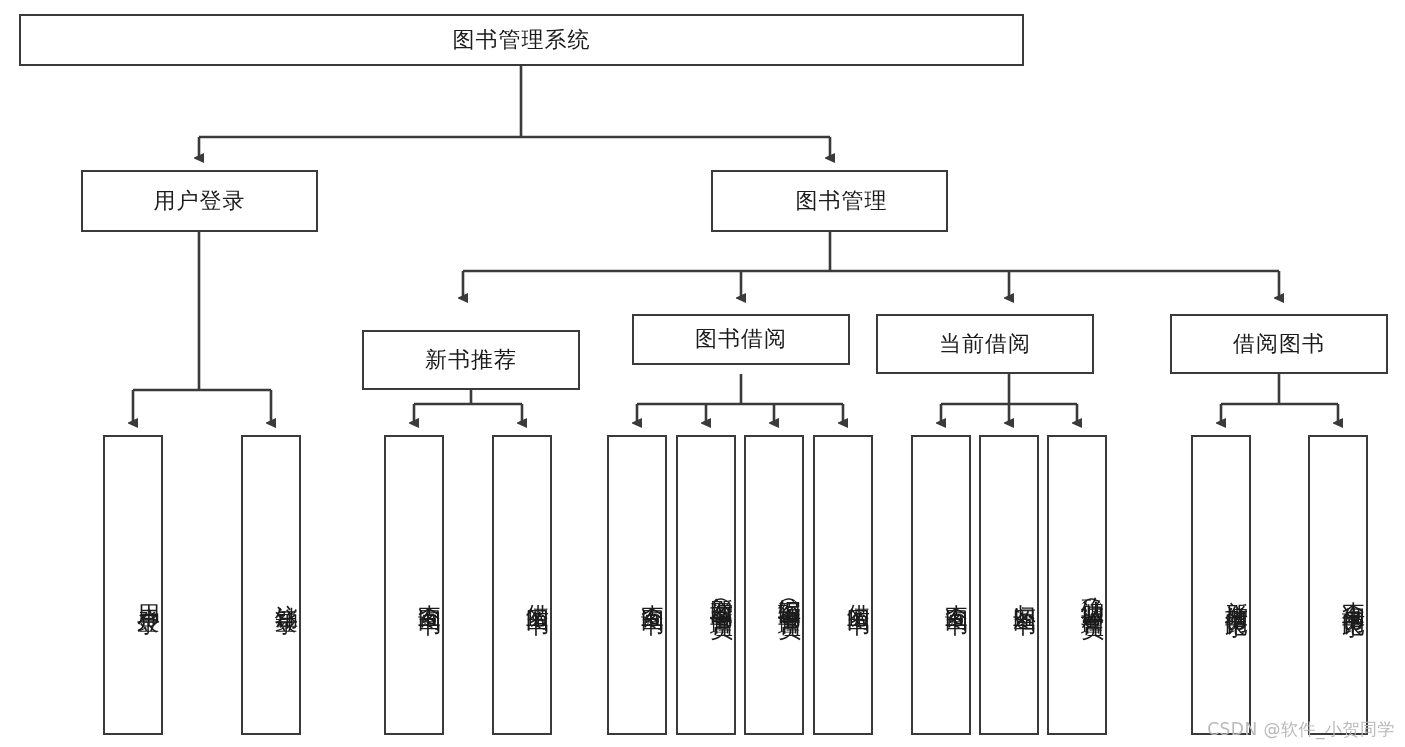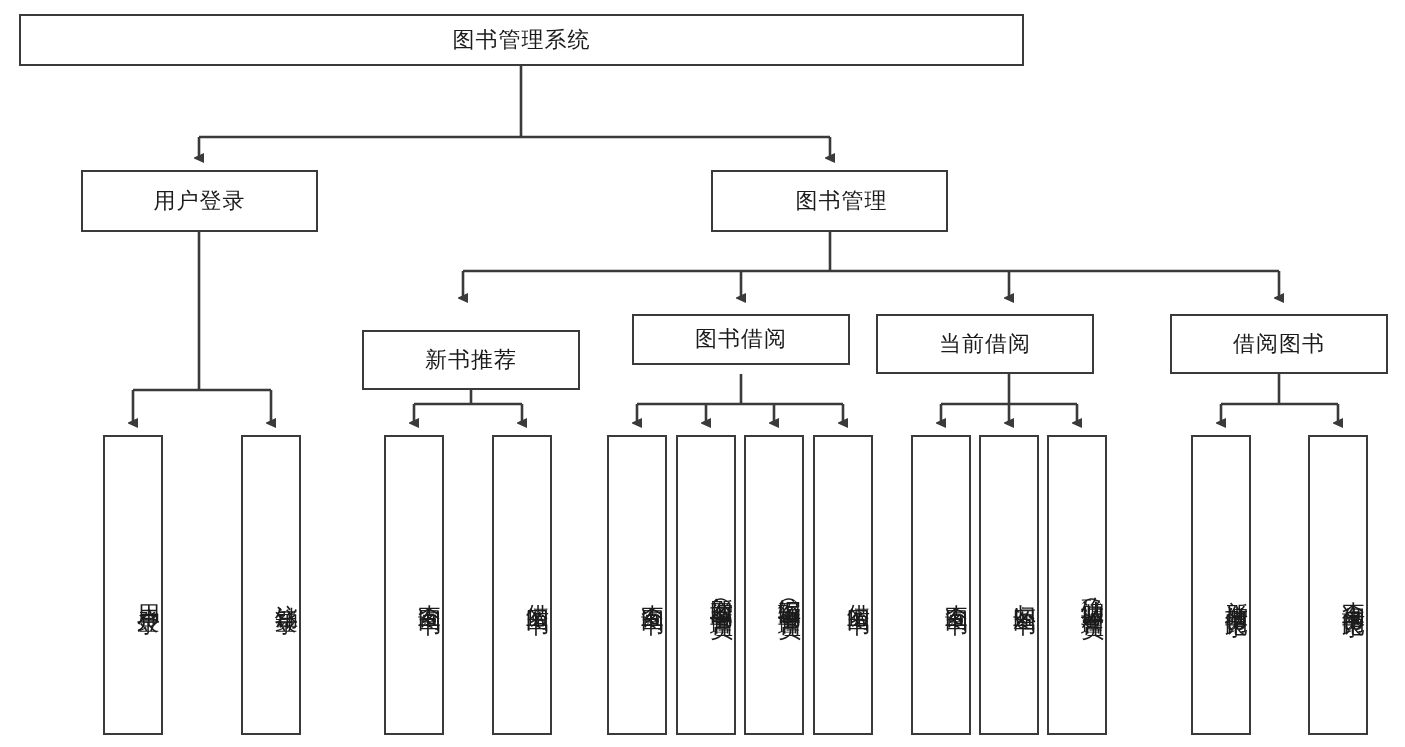--- a/index.html
+++ b/index.html
@@ -185,14 +185,15 @@
     <span class="vtext">确认归还（管理员）</span>
   </div>
 
   <div class="node vert" style="left:1191px; top:435px; width:60px; height:300px;">
     <span class="vtext">新增借阅记录</span>
   </div>
   <div class="node vert" style="left:1308px; top:435px; width:60px; height:300px;">
     <span class="vtext">查询借阅记录</span>
   </div>
 
+  <div class="watermark">CSDN @软件_小贺同学</div>
 
 </div>
 
 </body></html>

